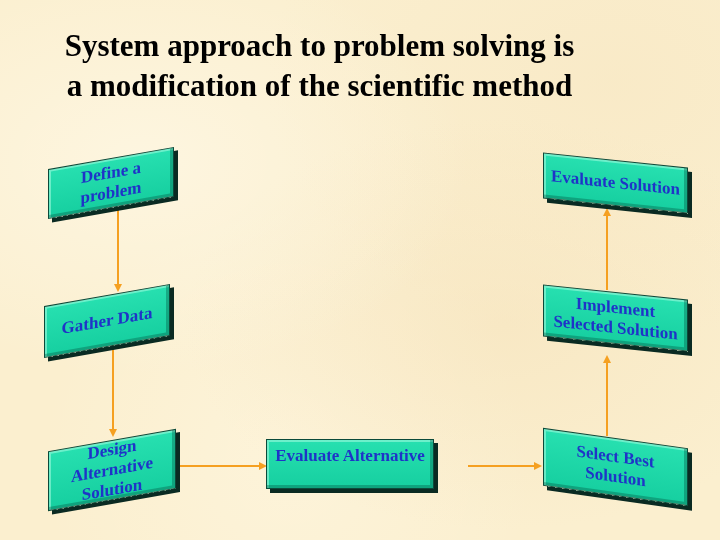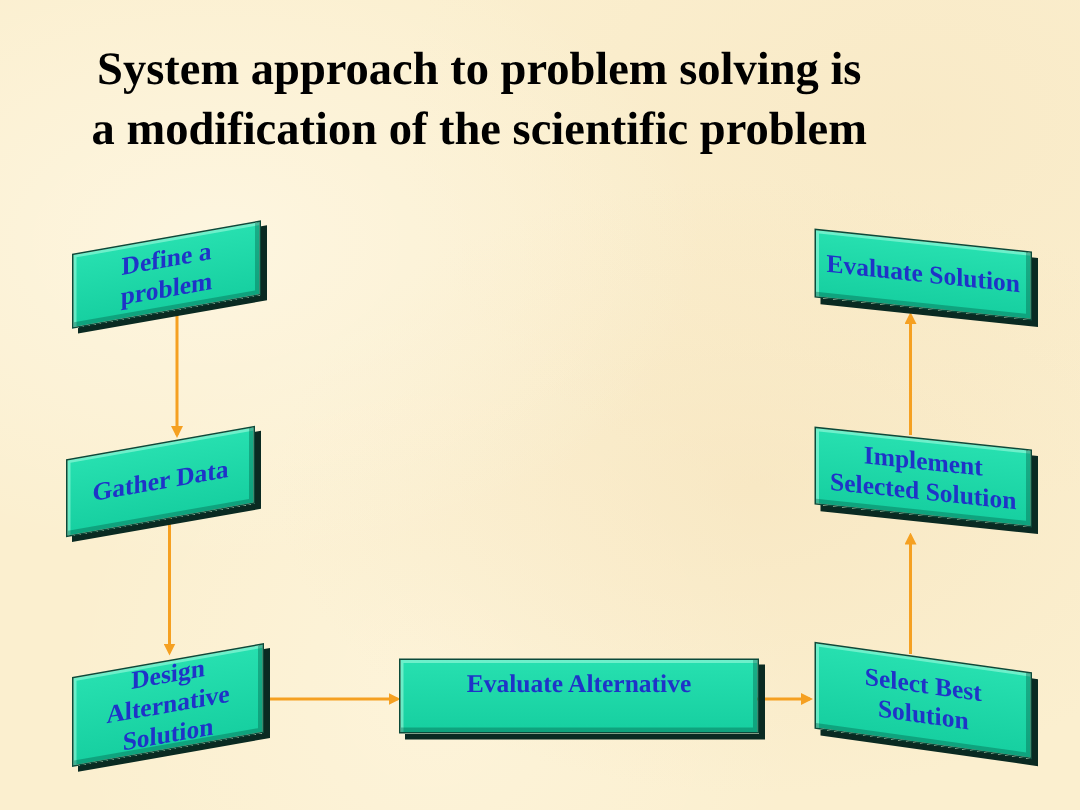--- a/index.html
+++ b/index.html
@@ -28,21 +28,21 @@
     box-sizing: border-box;
   }
   .box span { display: block; }
   svg.arrows { position: absolute; left: 0; top: 0; }
 </style>
 </head>
 <body>
 
 <div class="title">
   <div>System approach to problem solving is</div>
-  <div>a modification of the scientific problem</div>
+  <div>a modification of the scientific method</div>
 </div>
 
 <svg class="arrows" width="720" height="540">
   <defs>
     <marker id="ah" markerWidth="8" markerHeight="8" refX="6" refY="4" orient="auto" markerUnits="userSpaceOnUse">
       <path d="M0,0 L8,4 L0,8 Z" fill="#f5a021"></path>
     </marker>
   </defs>
   <line x1="118" y1="207" x2="118" y2="290" stroke="#f5a021" stroke-width="2" marker-end="url(#ah)"></line>
   <line x1="113" y1="345" x2="113" y2="435" stroke="#f5a021" stroke-width="2" marker-end="url(#ah)"></line>
@@ -60,21 +60,21 @@
   <span>Gather Data</span>
 </div>
 
 <div class="box" style="left:48px; top:440px; width:128px; height:60px; transform: skewY(-10deg);">
   <div>
     <span>Design Alternative</span>
     <span>Solution</span>
   </div>
 </div>
 
-<div class="box" style="left:266px; top:439px; width:240px; height:50px; align-items:flex-start; padding-top:6px;">
+<div class="box" style="left:266px; top:439px; width:168px; height:50px; align-items:flex-start; padding-top:6px;">
   <span>Evaluate Alternative</span>
 </div>
 
 <div class="box" style="left:543px; top:438px; width:145px; height:58px; transform: skewY(8deg);">
   <div>
     <span>Select Best</span>
     <span>Solution</span>
   </div>
 </div>
 

